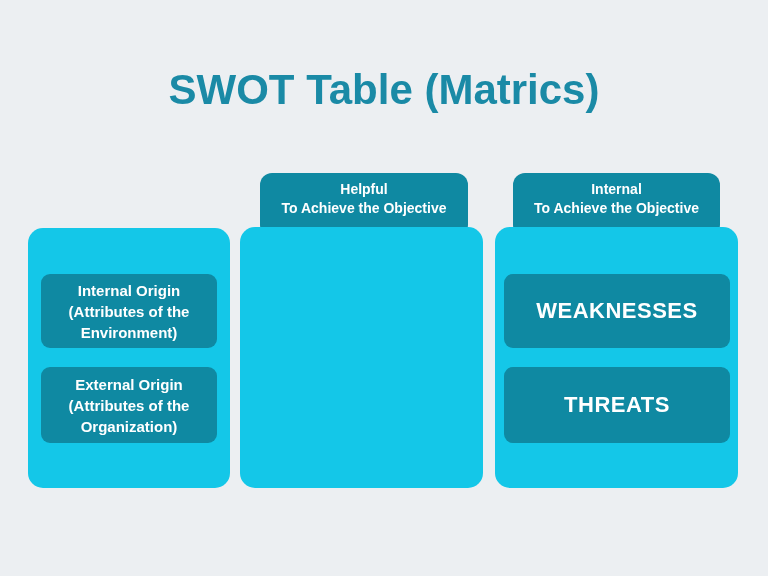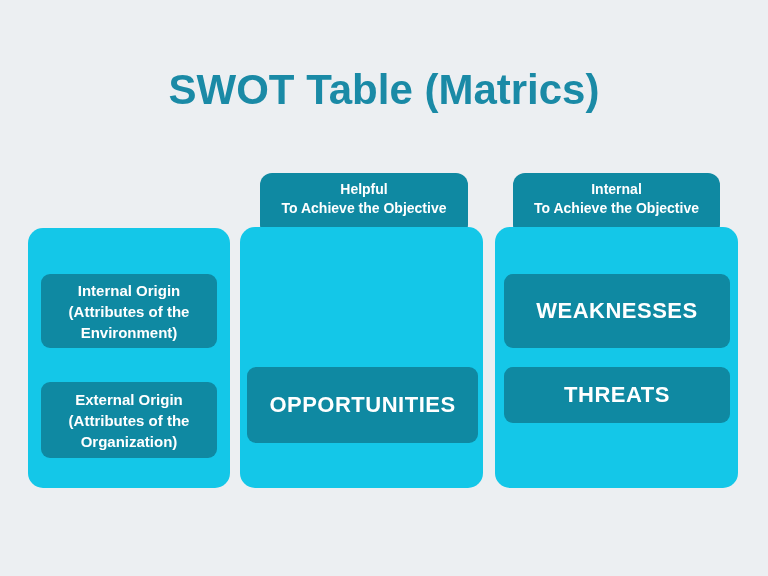--- a/index.html
+++ b/index.html
@@ -65,25 +65,25 @@
     font-weight: bold;
     display: flex;
     flex-direction: column;
     align-items: center;
     justify-content: center;
     text-align: center;
   }
   .label-cell { font-size: 15px; line-height: 21px; }
   .big-cell   { font-size: 22px; letter-spacing: 0.5px; }
   .cell-internal      { left: 41px;  top: 274px; width: 176px; height: 74px; }
-  .cell-external      { left: 41px;  top: 382px; width: 176px; height: 76px; }
+  .cell-external      { left: 41px;  top: 367px; width: 176px; height: 76px; }
   .cell-strengths     { left: 247px; top: 274px; width: 231px; height: 74px; }
   .cell-opportunities { left: 247px; top: 367px; width: 231px; height: 76px; }
   .cell-weaknesses    { left: 504px; top: 274px; width: 226px; height: 74px; }
-  .cell-threats       { left: 504px; top: 367px; width: 226px; height: 56px; }
+  .cell-threats       { left: 504px; top: 367px; width: 226px; height: 76px; }
 </style>
 </head>
 <body>
 
 <div class="canvas">
 
   <h1 class="title">SWOT Table (Matrics)</h1>
 
   <div class="tab tab-helpful">
     <div>Helpful</div>
@@ -104,17 +104,16 @@
     <div>(Attributes of the</div>
     <div>Environment)</div>
   </div>
 
   <div class="cell label-cell cell-external">
     <div>External Origin</div>
     <div>(Attributes of the</div>
     <div>Organization)</div>
   </div>
 
-  <div class="cell big-cell cell-opportunities">OPPORTUNITIES</div>
   <div class="cell big-cell cell-weaknesses">WEAKNESSES</div>
   <div class="cell big-cell cell-threats">THREATS</div>
 
 </div>
 
 </body></html>

